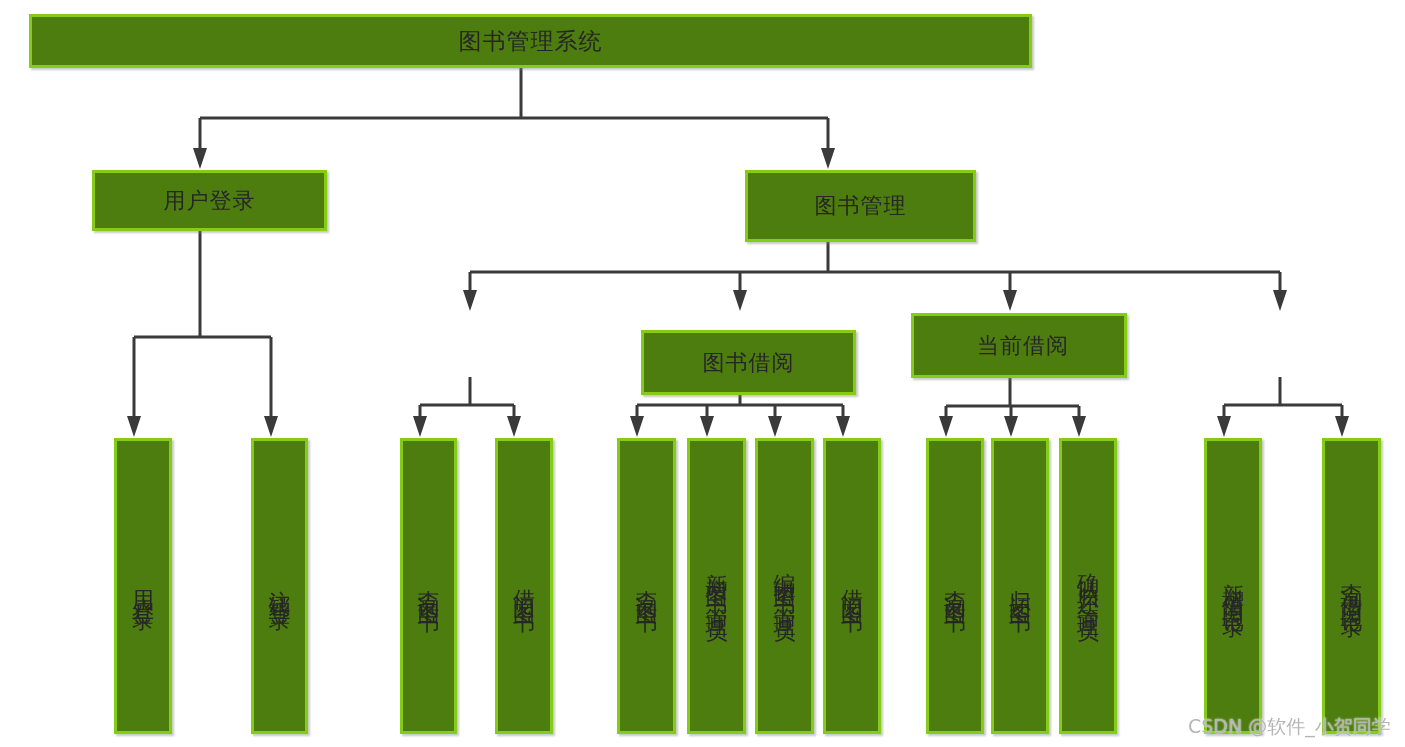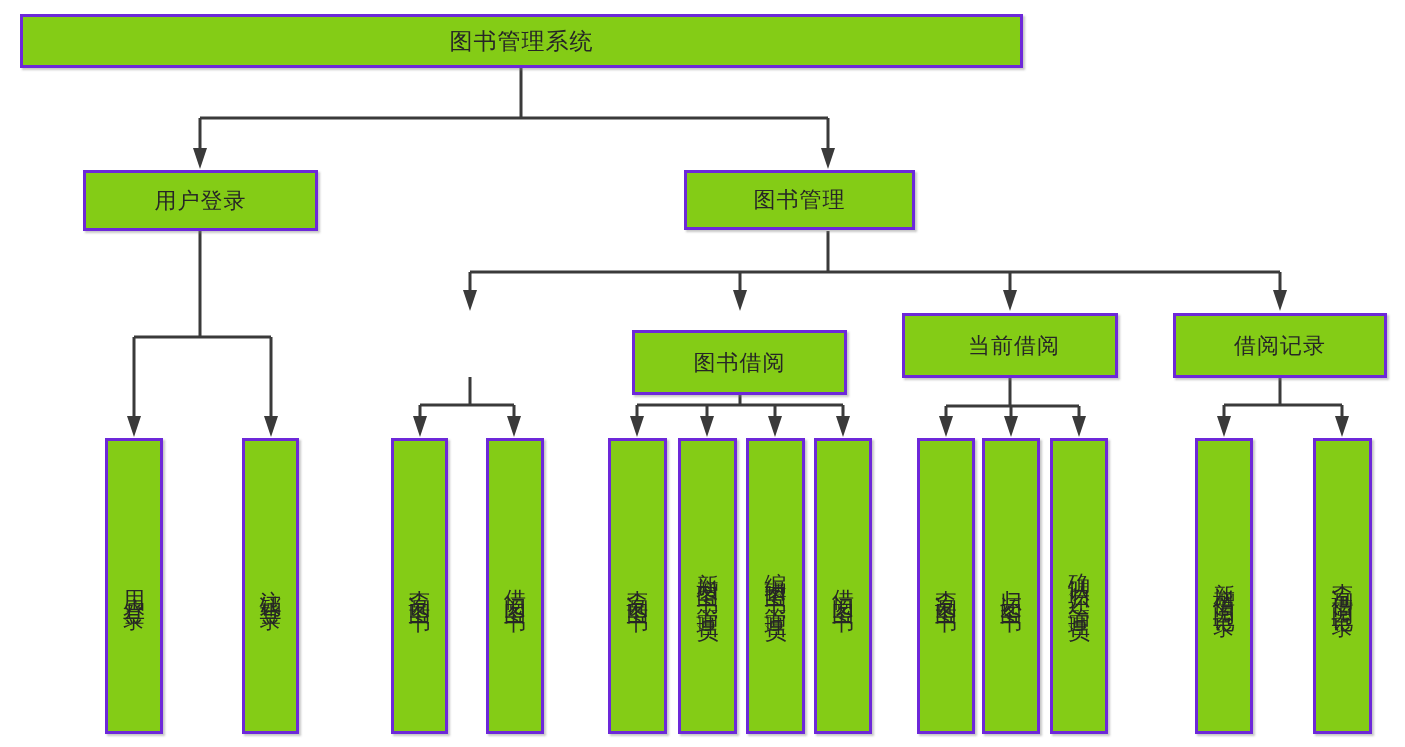--- a/index.html
+++ b/index.html
@@ -11,30 +11,31 @@
     position: relative;
     width: 1405px;
     height: 747px;
     background: #ffffff;
     font-family: "DejaVu Sans", "Liberation Sans", sans-serif;
     overflow: hidden;
   }
   .box {
     position: absolute;
     box-sizing: border-box;
-    border: 3px solid #6d28d9;
-    background: #84cc16;
+    border: 3px solid #84cc16;
+    background: #4d7c0f;
     color: #262626;
     display: flex;
     align-items: center;
     justify-content: center;
     font-size: 22px;
     letter-spacing: 1px;
     box-shadow: 2px 2px 2px rgba(130,130,130,0.45);
     z-index: 2;
+    margin-left: 9px;
   }
   .box.root { font-size: 23px; }
   .vbox {
     writing-mode: vertical-rl;
     text-orientation: mixed;
     letter-spacing: 7px;
     font-size: 22px;
     line-height: 1;
   }
   #connector-layer {
@@ -50,21 +51,21 @@
     top: 714px;
     font-size: 19px;
     color: #b5b5b5;
     white-space: nowrap;
     z-index: 3;
     text-shadow: 0 0 2px #ffffff;
   }
   
   #n-root    { left: 20px;   top: 14px;  width: 1003px; height: 54px; }
   #n-login   { left: 83px;   top: 170px; width: 235px;  height: 61px; }
-  #n-mgmt    { left: 684px;  top: 170px; width: 231px;  height: 60px; }
+  #n-mgmt    { left: 736px;  top: 170px; width: 231px;  height: 72px; }
   #n-newbook { left: 362px;  top: 313px; width: 215px;  height: 65px; }
   #n-borrow  { left: 632px;  top: 330px; width: 215px;  height: 65px; }
   #n-current { left: 902px;  top: 313px; width: 216px;  height: 65px; padding-left: 8px; }
   #n-records { left: 1173px; top: 313px; width: 214px;  height: 65px; }
   .leaf { top: 438px; height: 296px; }
   #c-login1  { left: 105px;  width: 58px; }
   #c-login2  { left: 242px;  width: 57px; }
   #c-new1    { left: 391px;  width: 57px; }
   #c-new2    { left: 486px;  width: 58px; }
   #c-bor1    { left: 608px;  width: 59px; }
@@ -140,33 +141,33 @@
     <polygon class="arrow" points="1335,416 1349,416 1342,437"></polygon>
   </svg>
 
   <div id="n-root" class="box root">图书管理系统</div>
 
   <div id="n-login" class="box">用户登录</div>
   <div id="n-mgmt" class="box">图书管理</div>
 
   <div id="n-borrow" class="box">图书借阅</div>
   <div id="n-current" class="box">当前借阅</div>
-  <div id="n-records" class="box">借阅记录</div>
 
   <div id="c-login1" class="box vbox leaf">用户登录</div>
   <div id="c-login2" class="box vbox leaf">注销登录</div>
 
   <div id="c-new1" class="box vbox leaf">查询图书</div>
   <div id="c-new2" class="box vbox leaf">借阅图书</div>
 
   <div id="c-bor1" class="box vbox leaf">查询图书</div>
   <div id="c-bor2" class="box vbox leaf">新增图书（管理员）</div>
   <div id="c-bor3" class="box vbox leaf">编辑图书（管理员）</div>
   <div id="c-bor4" class="box vbox leaf">借阅图书</div>
 
   <div id="c-cur1" class="box vbox leaf">查询图书</div>
   <div id="c-cur2" class="box vbox leaf">归还图书</div>
   <div id="c-cur3" class="box vbox leaf">确认归还（管理员）</div>
 
   <div id="c-rec1" class="box vbox leaf">新增借阅记录</div>
   <div id="c-rec2" class="box vbox leaf">查询借阅记录</div>
 
+  <div class="watermark">CSDN @软件_小贺同学</div>
 </div>
 
 </body></html>

